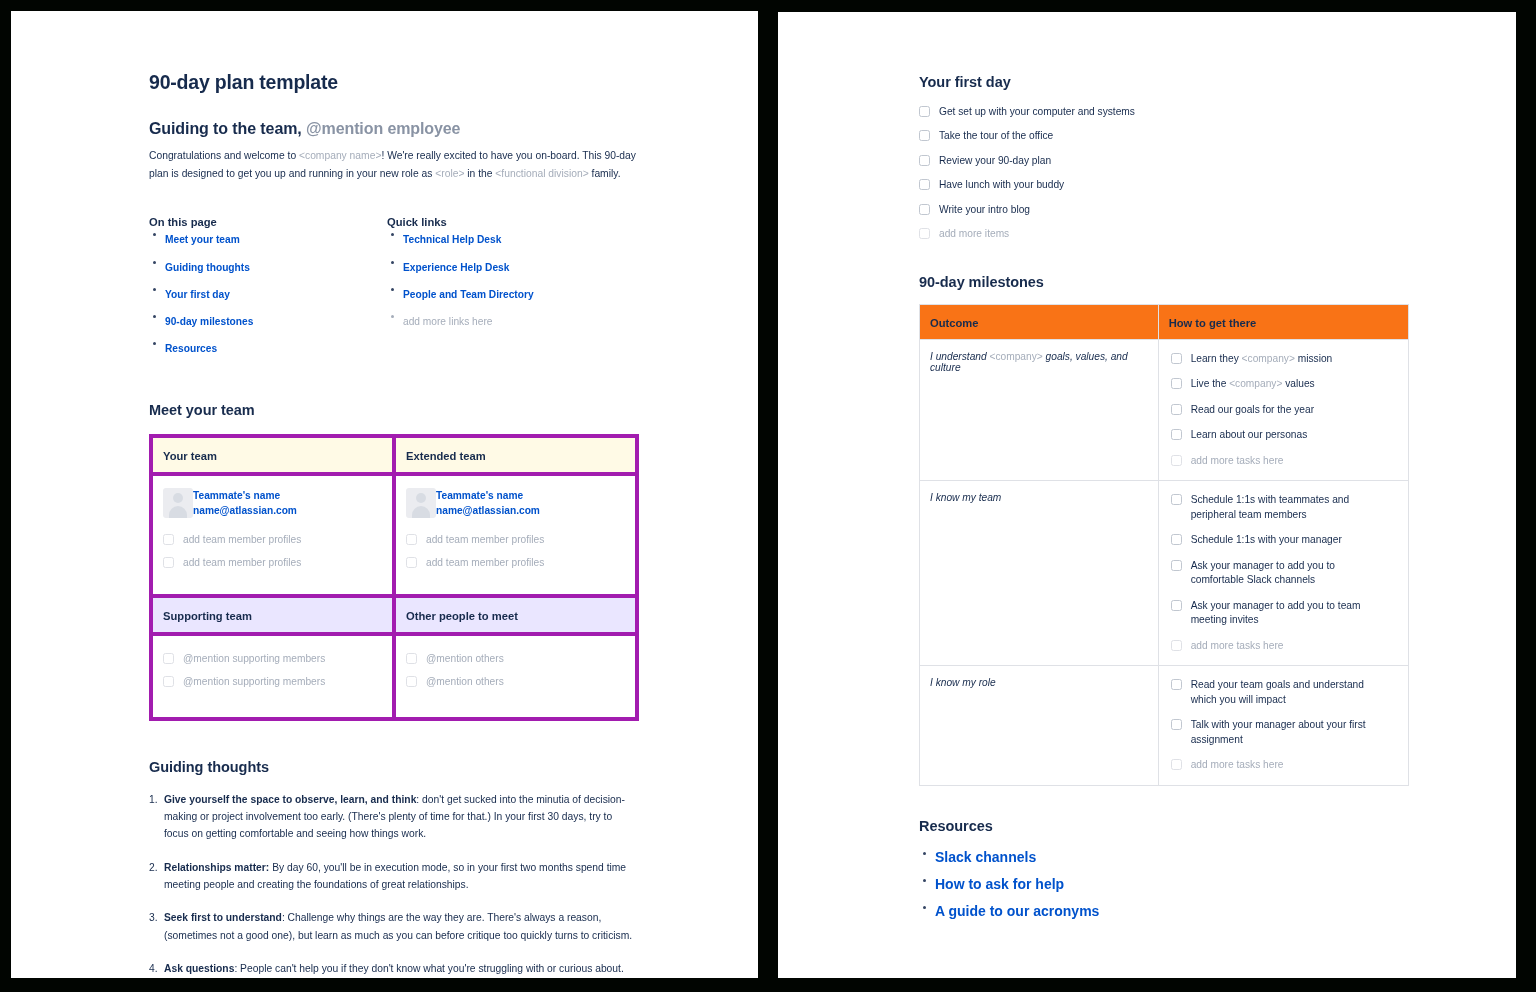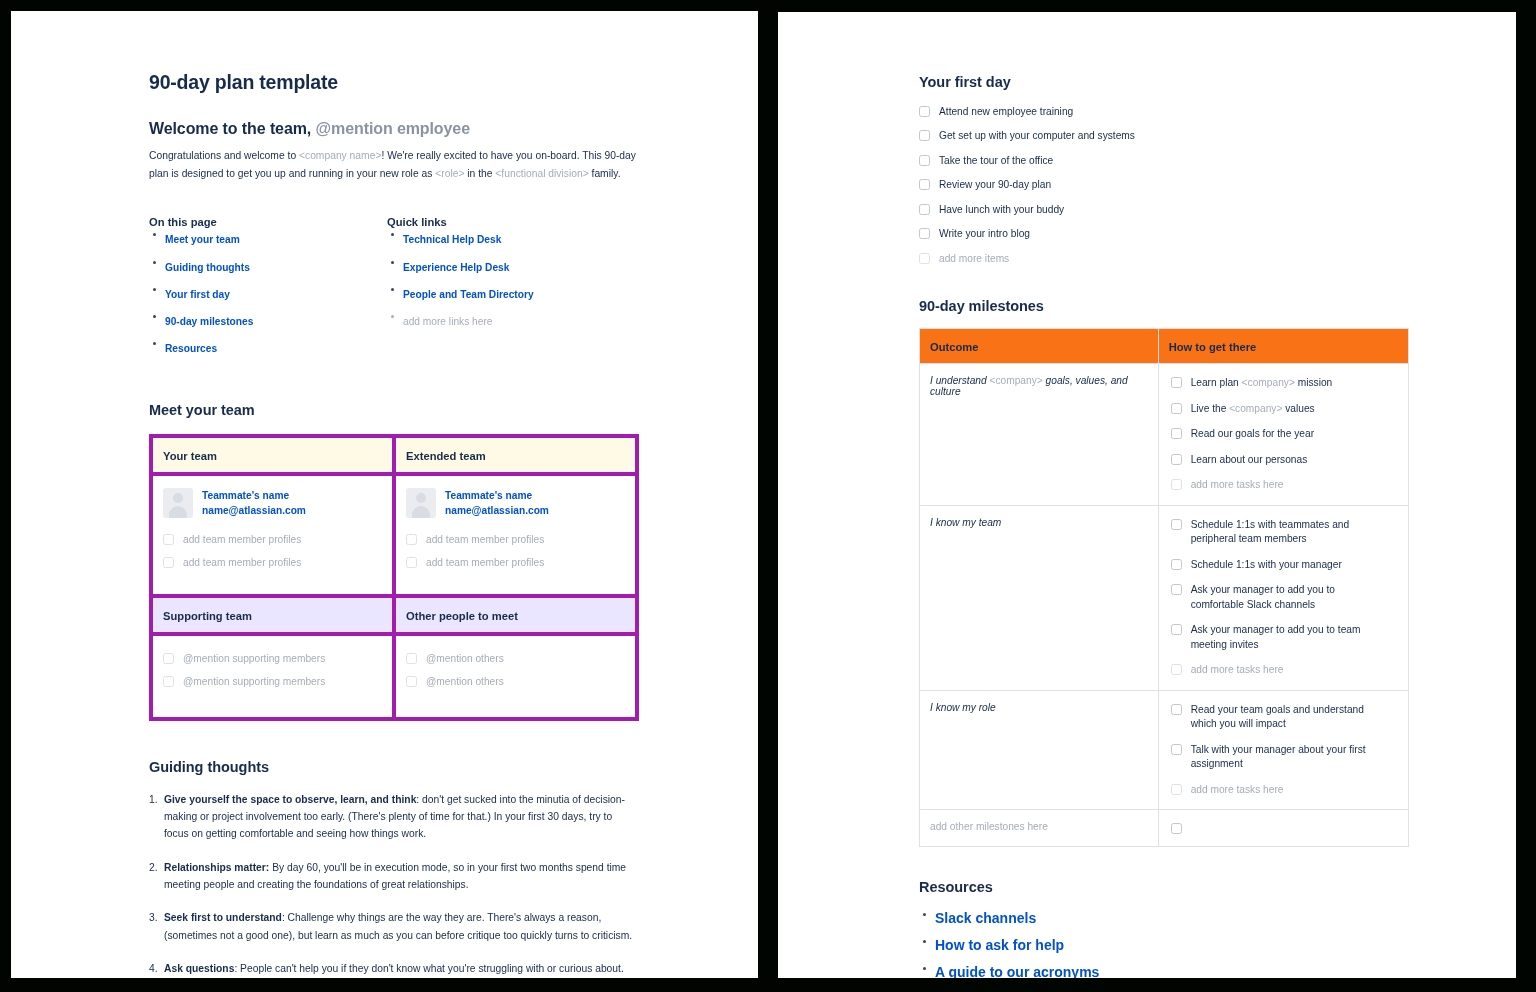--- a/index.html
+++ b/index.html
@@ -75,21 +75,21 @@
     table-layout: fixed;
   }
   table.tbl td, table.tbl th {
     border: 4px solid #a21caf; vertical-align: top;
     text-align: left;
   }
   .th-cream { background: #FFFAE6; padding: 8px 10px; }
   .th-lav   { background: #EAE6FF; padding: 8px 10px; }
   .td-body  { background: #fff; padding: 12px 10px 14px 10px; }
 
-  .person { display: flex; align-items: flex-start; gap: 9px; margin-bottom: 14px; }
+  .person { display: flex; align-items: flex-start; margin-bottom: 14px; }
   .avatar {
     width: 30px; height: 30px; border-radius: 3px; background: #EBECF0;
     position: relative; flex: 0 0 auto; overflow: hidden;
   }
   .avatar::before {
     content: ""; position: absolute; left: 50%; top: 5px;
     transform: translateX(-50%);
     width: 10px; height: 10px; border-radius: 50%; background: #D8DCE3;
   }
   .avatar::after {
@@ -144,21 +144,21 @@
 
 <div class="spread">
 
   <div class="page" id="page-left">
     <div class="page-inner">
 
       <div class="h1">90-day plan template</div>
 
       <div class="welcome-block">
         <div class="h2">
-          <span>Welcome to the team,</span>
+          <span>Guiding to the team,</span>
           <span class="muted">@mention employee</span>
         </div>
         <div class="body-text welcome-para"><span>Congratulations and welcome to </span><span class="ph">&lt;company name&gt;</span><span>! We're really excited to have you on-board. This 90-day plan is designed to get you up and running in your new role as </span><span class="ph">&lt;role&gt;</span><span> in the </span><span class="ph">&lt;functional division&gt;</span><span> family.</span></div>
       </div>
 
       <div class="link-cols">
         <div class="link-col">
           <div class="h4 link-col-head">On this page</div>
           <ul class="bullets">
               <li><span class="link">Meet your team</span></li>
@@ -279,24 +279,20 @@
     </div>
   </div>
 
   <div class="page" id="page-right">
     <div class="page-inner">
 
       <div class="h3" style="margin-bottom:15px">Your first day</div>
       <div class="firstday">
           <div class="cbrow">
             <span class="cb"></span>
-            <span class="lbl">Attend new employee training</span>
-          </div>
-          <div class="cbrow">
-            <span class="cb"></span>
             <span class="lbl">Get set up with your computer and systems</span>
           </div>
           <div class="cbrow">
             <span class="cb"></span>
             <span class="lbl">Take the tour of the office</span>
           </div>
           <div class="cbrow">
             <span class="cb"></span>
             <span class="lbl">Review your 90-day plan</span>
           </div>
@@ -329,21 +325,21 @@
               <span class="h4">How to get there</span>
             </th>
           </tr>
         </thead>
         <tbody>
             <tr>
               <td class="mtd-out"><span>I understand </span><span class="ph">&lt;company&gt;</span><span> goals, values, and culture</span></td>
               <td class="mtd-how">
                 <div class="cbrow">
                   <span class="cb"></span>
-                  <span class="lbl"><span>Learn plan </span><span class="ph">&lt;company&gt;</span><span> mission</span></span>
+                  <span class="lbl"><span>Learn they </span><span class="ph">&lt;company&gt;</span><span> mission</span></span>
                 </div>
                 <div class="cbrow">
                   <span class="cb"></span>
                   <span class="lbl"><span>Live the </span><span class="ph">&lt;company&gt;</span><span> values</span></span>
                 </div>
                 <div class="cbrow">
                   <span class="cb"></span>
                   <span class="lbl"><span>Read our goals for the year</span></span>
                 </div>
                 <div class="cbrow">
@@ -388,29 +384,20 @@
                   <span class="cb"></span>
                   <span class="lbl"><span>Read your team goals and understand which you will impact</span></span>
                 </div>
                 <div class="cbrow">
                   <span class="cb"></span>
                   <span class="lbl"><span>Talk with your manager about your first assignment</span></span>
                 </div>
                 <div class="cbrow">
                   <span class="cb faint"></span>
                   <span class="lbl ph"><span class="ph">add more tasks here</span></span>
-                </div>
-              </td>
-            </tr>
-            <tr>
-              <td class="mtd-out plain"><span class="ph">add other milestones here</span></td>
-              <td class="mtd-how">
-                <div class="cbrow">
-                  <span class="cb"></span>
-                  <span class="lbl"><span></span></span>
                 </div>
               </td>
             </tr>
           </tbody>
       </table>
 
       <div class="h3" style="margin-top:32px;margin-bottom:13px">Resources</div>
       <ul class="bullets">
           <li><span class="link-lg">Slack channels</span></li>
           <li><span class="link-lg">How to ask for help</span></li>

